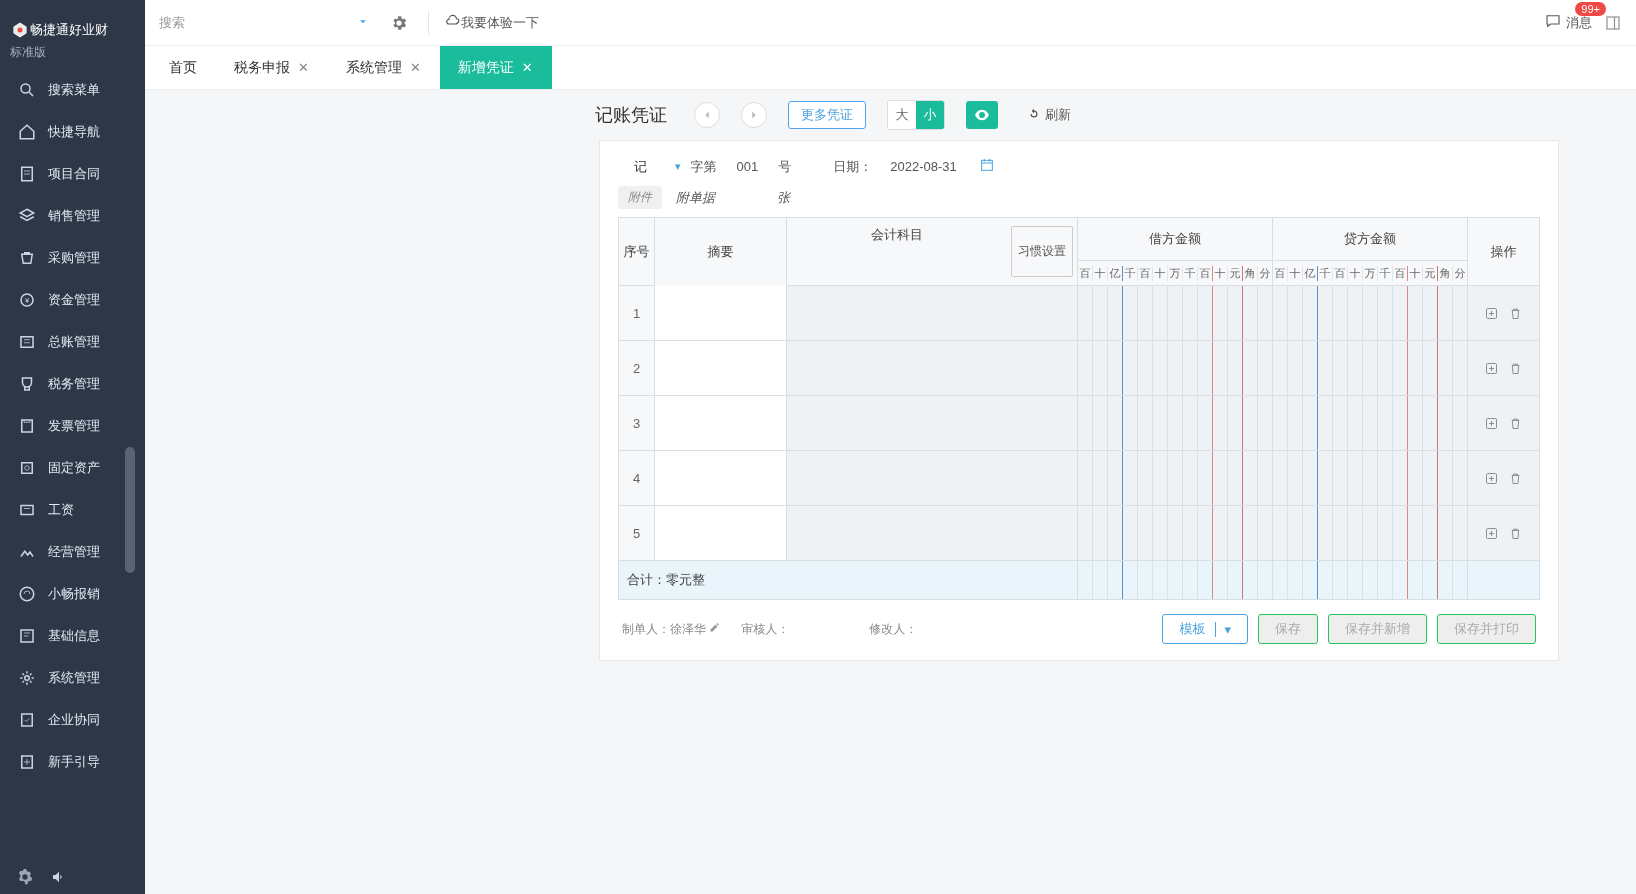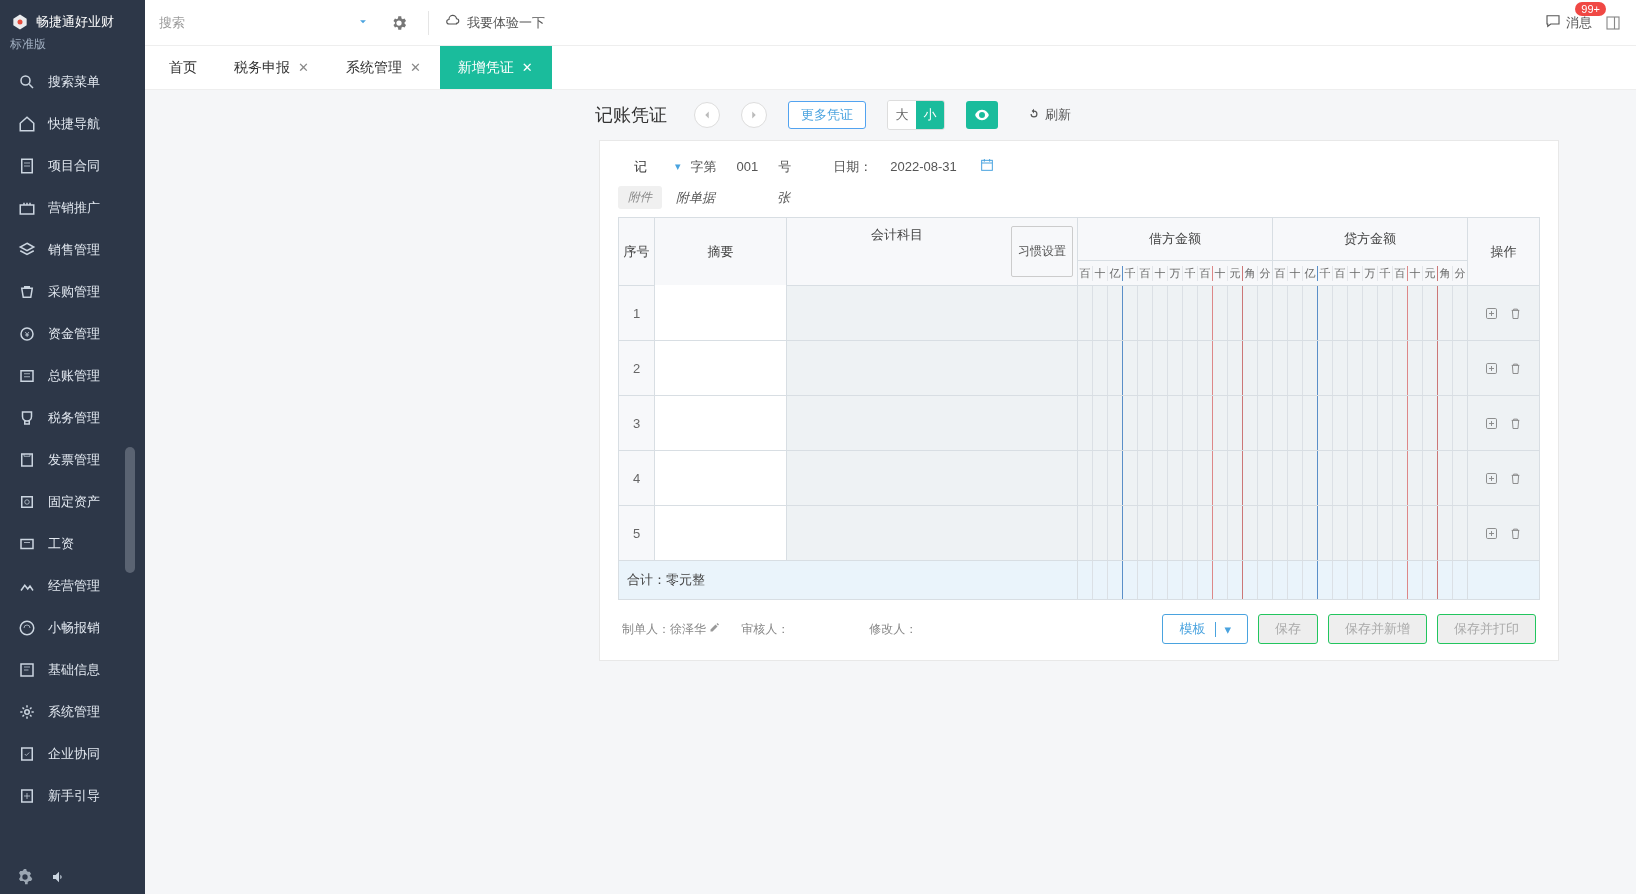--- a/index.html
+++ b/index.html
@@ -1,41 +1,41 @@
 <!DOCTYPE html>
 <html><head>
   <meta charset="utf-8">
   <style>
     * { box-sizing: border-box; margin: 0; padding: 0; }
     body { font-family: "Microsoft YaHei", Arial, sans-serif; font-size: 13px; color: #333; background: #f5f5f5; overflow: hidden; }
     
     
     .sidebar { position: fixed; left: 0; top: 0; width: 145px; height: 100vh; background: #2d3748; color: #fff; display: flex; flex-direction: column; }
-    .brand { padding: 12px 10px 4px; display: flex; align-items: center; gap: 6px; }
+    .brand { padding: 20px 10px 4px; display: flex; align-items: center; }
     .brand-logo { width: 20px; height: 20px; display: inline-flex; align-items: center; justify-content: center; }
     .brand-text { font-size: 13px; color: #fff; }
     .brand-sub { font-size: 12px; color: #a0aec0; padding: 0 10px 8px; }
     .nav { flex: 1; overflow-y: auto; }
     .nav-item { display: flex; align-items: center; gap: 12px; padding: 12px 18px; cursor: pointer; color: #e2e8f0; font-size: 13px; }
     .nav-icon { width: 18px; height: 18px; display: inline-flex; align-items: center; justify-content: center; flex-shrink: 0; }
     .nav-icon svg { fill: #cbd5e0; }
     .sidebar-footer { padding: 8px 16px; display: flex; gap: 16px; }
     
     
     .main { margin-left: 145px; height: 100vh; display: flex; flex-direction: column; background: #fff; }
     
     
     .topbar { height: 46px; display: flex; align-items: center; padding: 0 14px; border-bottom: 1px solid #eee; gap: 10px; background: #fff; }
     .search-box { position: relative; width: 215px; }
     .search-input { width: 100%; height: 30px; border: none; outline: none; font-size: 13px; color: #333; padding-right: 30px; }
     .search-input::placeholder { color: #999; }
     .search-chevron { position: absolute; right: 4px; top: 50%; transform: translateY(-50%); color: #4aa3df; cursor: pointer; }
     .gear-btn { width: 30px; height: 30px; display: inline-flex; align-items: center; justify-content: center; cursor: pointer; color: #666; }
     .divider-v { width: 1px; height: 24px; background: #e5e5e5; margin: 0 4px; }
-    .try-link { display: inline-flex; align-items: center; gap: 6px; color: #555; cursor: pointer; font-size: 13px; }
+    .try-link { display: inline-flex; align-items: center; color: #555; cursor: pointer; font-size: 13px; }
     .top-right { margin-left: auto; display: flex; align-items: center; gap: 12px; }
     .msg-btn { display: inline-flex; align-items: center; gap: 4px; color: #555; cursor: pointer; position: relative; }
     .badge { position: absolute; top: -10px; right: -14px; background: #f04844; color: #fff; font-size: 11px; padding: 1px 6px; border-radius: 8px; }
     .right-util { width: 18px; height: 18px; color: #888; cursor: pointer; }
     
     
     .tabbar { height: 44px; display: flex; align-items: stretch; background: #fff; border-bottom: 1px solid #eee; padding-left: 6px; }
     .tab { display: inline-flex; align-items: center; padding: 0 18px; gap: 8px; cursor: pointer; color: #333; font-size: 14px; border-right: 1px solid transparent; }
     .tab.active { background: #1abc9c; color: #fff; }
     .tab .close { font-size: 13px; color: #888; cursor: pointer; }
@@ -150,29 +150,20 @@
       </div>
       <div class="nav-item">
         <span class="nav-icon">
           <svg viewBox="0 0 24 24" width="18" height="18">
             <rect x="5" y="3" width="14" height="18" fill="none" stroke="#cbd5e0" stroke-width="2"></rect>
             <line x1="8" y1="8" x2="16" y2="8" stroke="#cbd5e0"></line>
             <line x1="8" y1="12" x2="16" y2="12" stroke="#cbd5e0"></line>
           </svg>
         </span>
         <span>项目合同</span>
-      </div>
-      <div class="nav-item">
-        <span class="nav-icon">
-          <svg viewBox="0 0 24 24" width="18" height="18">
-            <rect x="3" y="8" width="18" height="12" fill="none" stroke="#cbd5e0" stroke-width="2"></rect>
-            <path fill="none" stroke="#cbd5e0" stroke-width="2" d="M12 8V5m-4 3V5m8 3V5"></path>
-          </svg>
-        </span>
-        <span>营销推广</span>
       </div>
       <div class="nav-item">
         <span class="nav-icon">
           <svg viewBox="0 0 24 24" width="18" height="18">
             <path fill="none" stroke="#cbd5e0" stroke-width="2" d="M12 3l9 5-9 5-9-5zM3 13l9 5 9-5"></path>
           </svg>
         </span>
         <span>销售管理</span>
       </div>
       <div class="nav-item">

